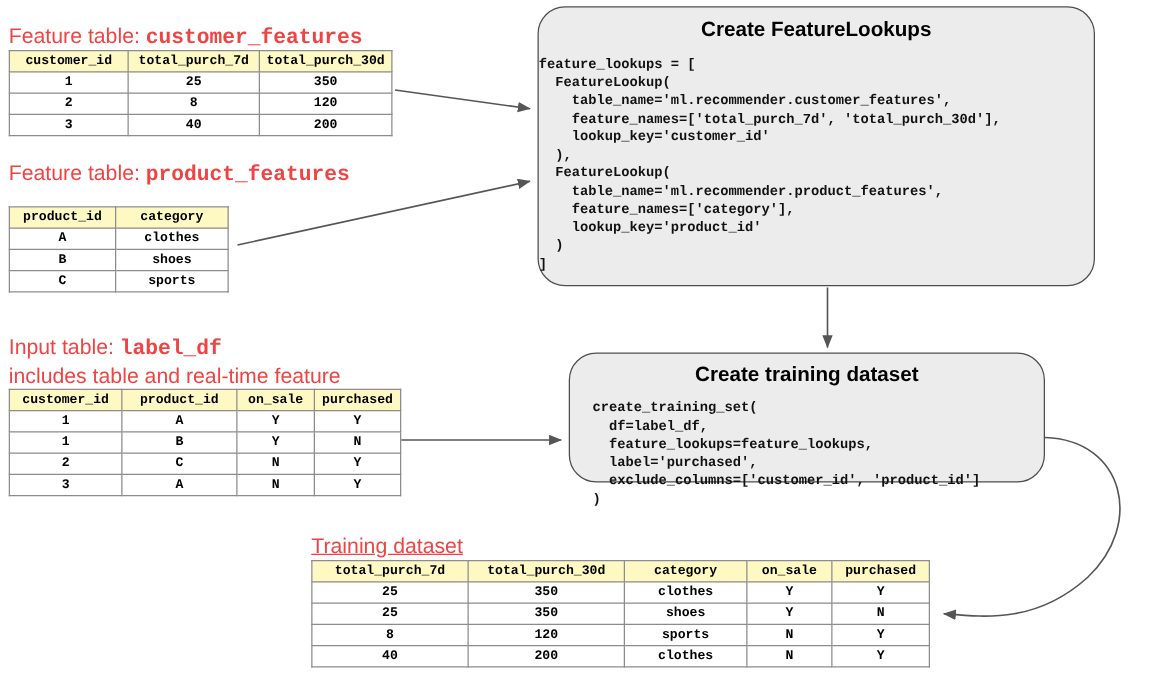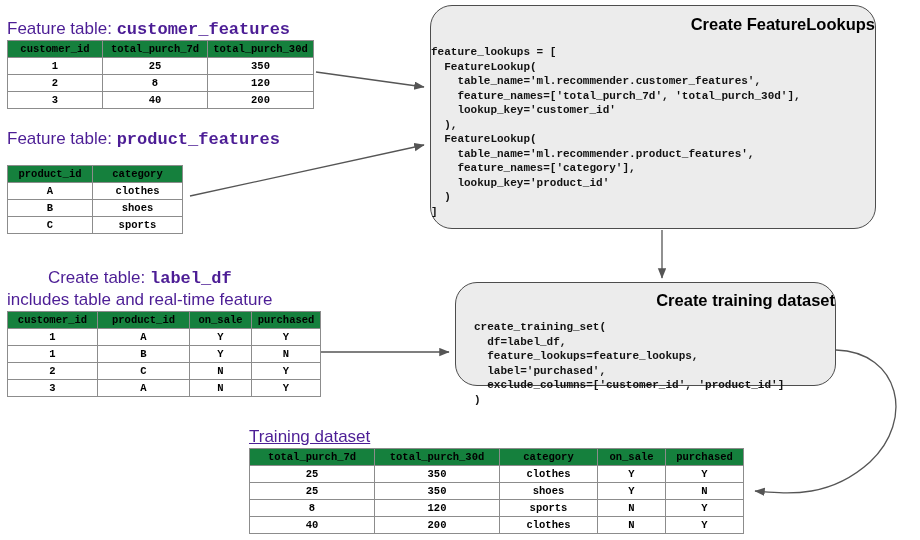--- a/index.html
+++ b/index.html
@@ -8,24 +8,23 @@
     background:#ffffff;
     font-family:"Liberation Sans", sans-serif;
     color:#000;
   }
   .abs{position:absolute;}
 
   
   .caption{
     font-size:17px;
     font-family:"Liberation Sans", sans-serif;
-    color:#4c1d95;
+    color:#ef4444;
     white-space:nowrap;
     line-height:21px;
-    text-align:center;
   }
   .caption .mono{
     font-family:"Liberation Mono", monospace;
     font-weight:bold;
     font-size:17px;
   }
 
   
   table.dt{
     border-collapse:collapse;
@@ -37,31 +36,31 @@
   }
   table.dt th, table.dt td{
     border:1px solid #8c8c8c;
     text-align:center;
     padding:0;
     height:16px;
     line-height:16px;
     white-space:nowrap;
     font-weight:bold;
   }
-  table.dt th{ background:#15803d; }
+  table.dt th{ background:#fef9c3; }
 
   
   .codebox{
     background:#ececec;
     border:1.4px solid #4d4d4d;
     border-radius:22px;
     box-sizing:border-box;
   }
   .boxtitle{
-    text-align:right;
+    text-align:center;
     font-family:"Liberation Sans", sans-serif;
     font-weight:bold;
     font-size:16.5px;
     color:#000;
   }
   pre.code{
     margin:0;
     font-family:"Liberation Mono", monospace;
     font-size:11px;
     font-weight:bold;
@@ -154,21 +153,21 @@
     </tr>
     <tr>
       <td>C</td>
       <td>sports</td>
     </tr>
   </tbody>
 </table>
 
 <div class="abs caption" style="left:7px;top:267px;">
   <div>
-    <span>Create table: </span><span class="mono">label_df</span>
+    <span>Input table: </span><span class="mono">label_df</span>
   </div>
   <div>includes table and real-time feature</div>
 </div>
 <table class="dt abs" style="left:7px;top:311px;width:313px;">
   <colgroup>
       <col style="width:90px">
       <col style="width:92px">
       <col style="width:62px">
       <col style="width:69px">
     </colgroup>

